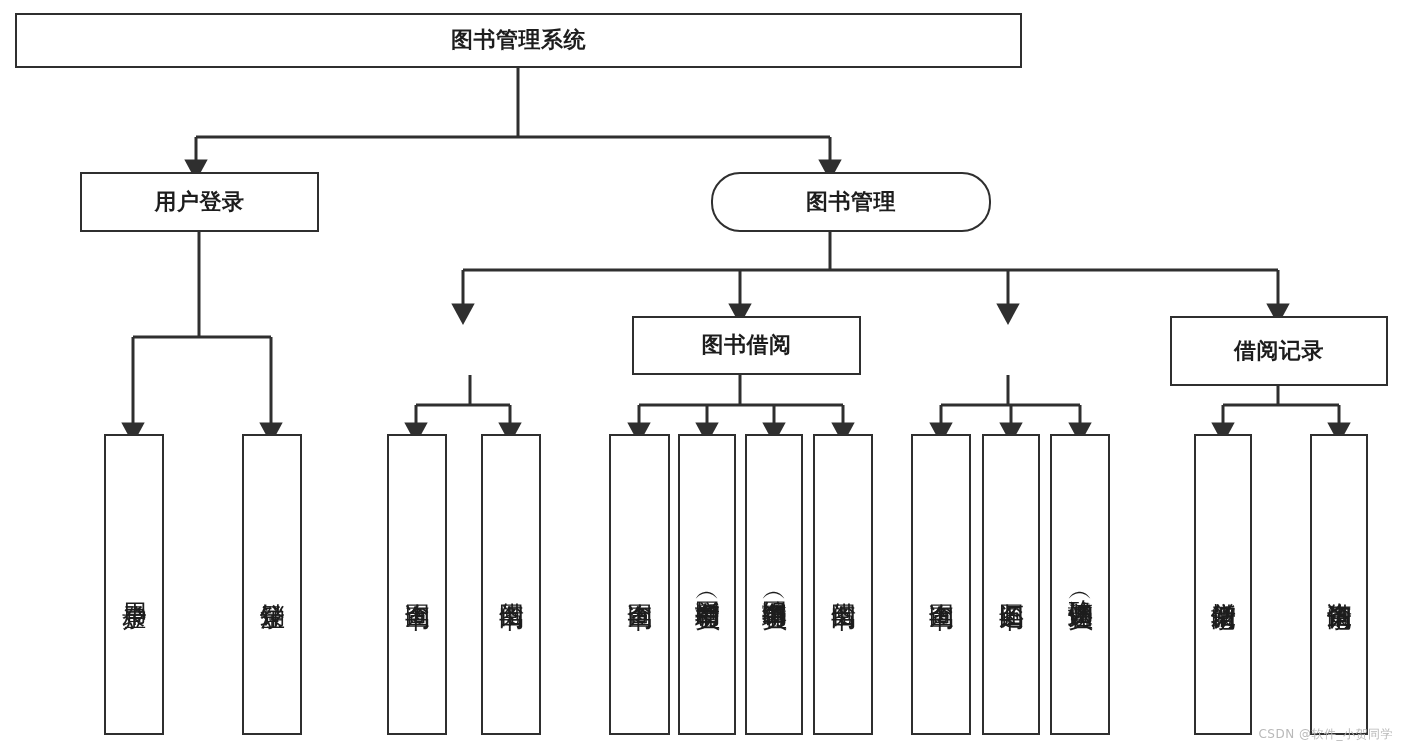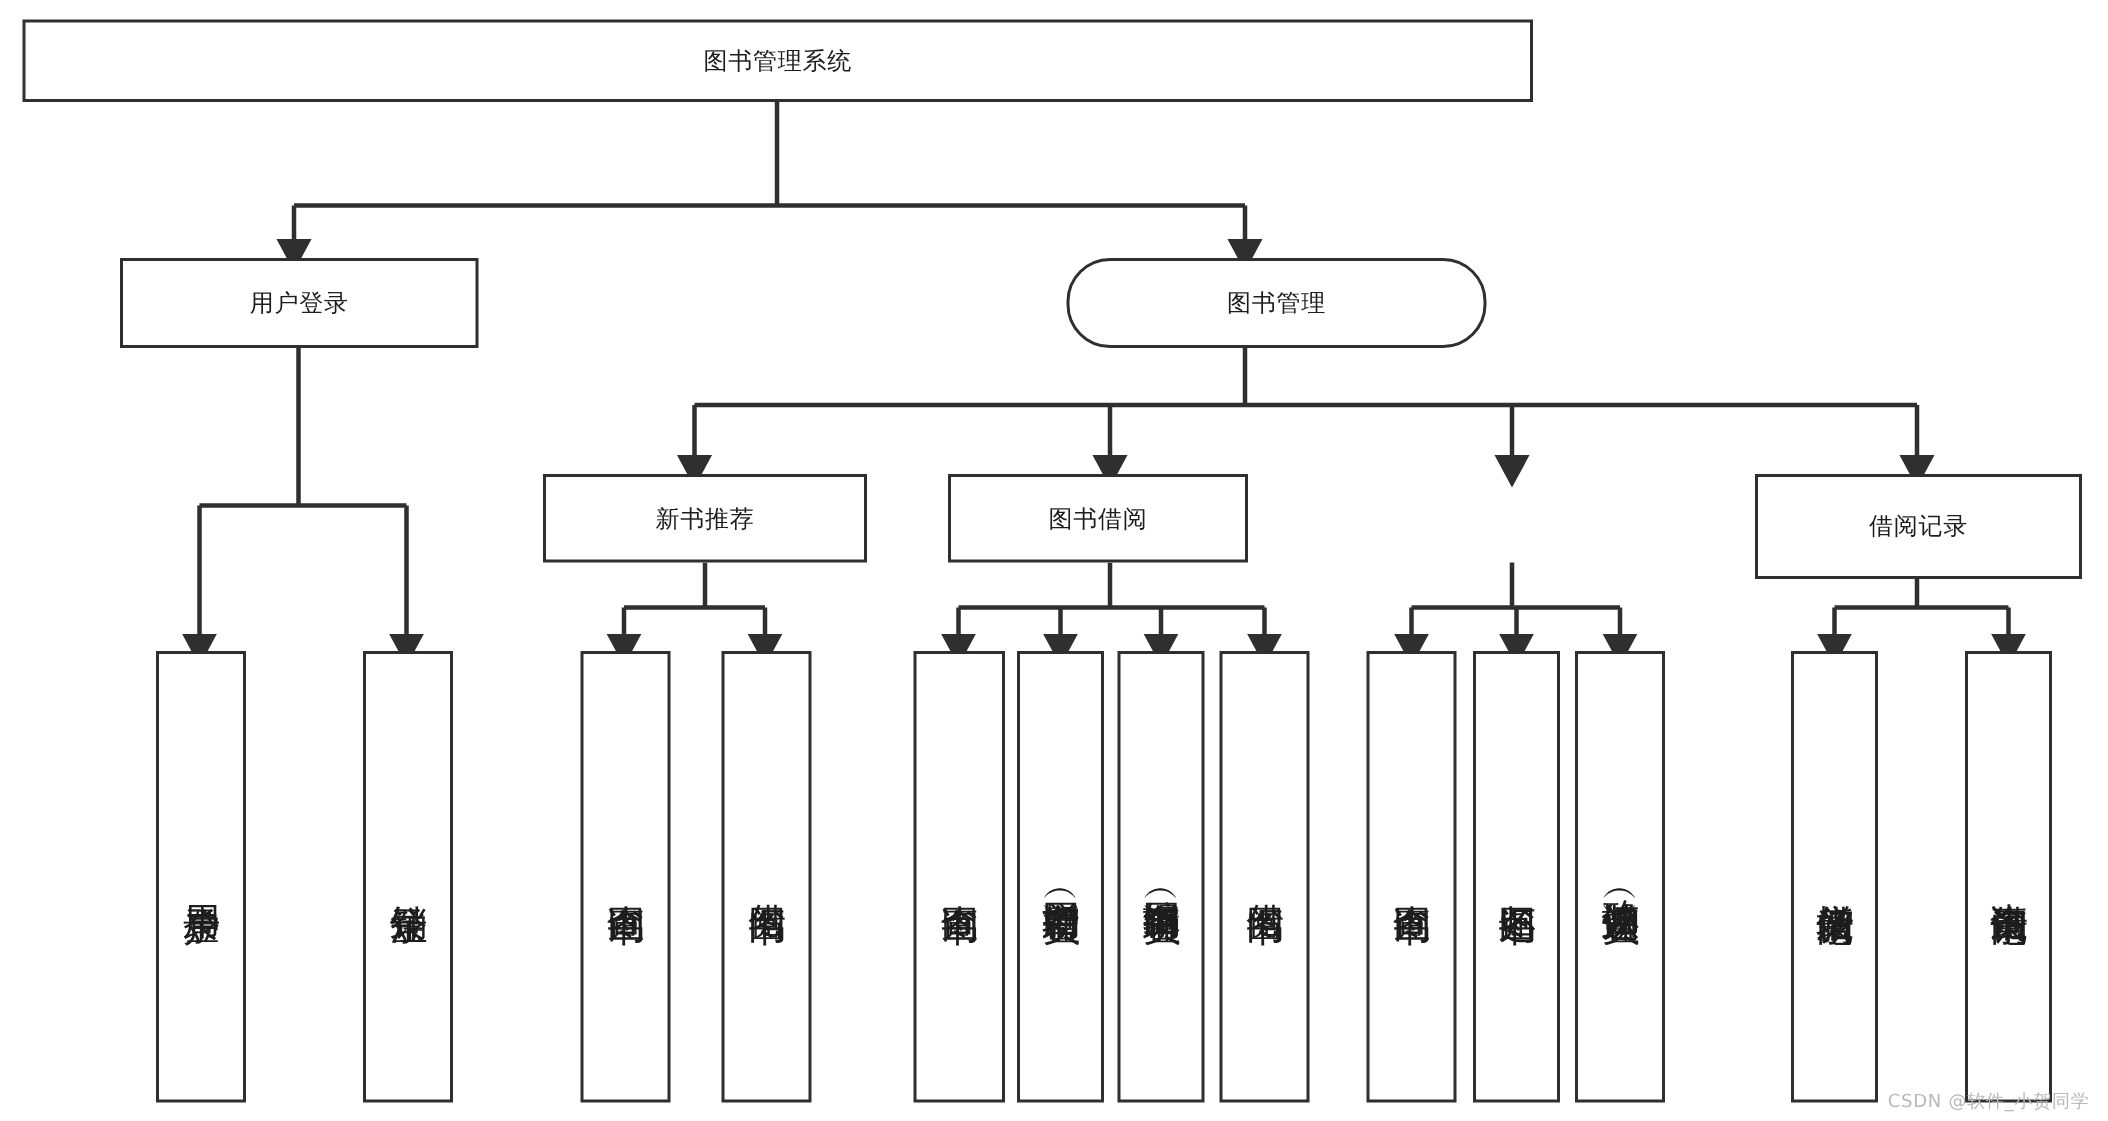--- a/index.html
+++ b/index.html
@@ -21,24 +21,25 @@
     position: absolute;
     box-sizing: border-box;
     border: 2.5px solid #2f2f2f;
     background: #ffffff;
     display: flex;
     align-items: center;
     justify-content: center;
     color: #1d1d1d;
   }
   .node .h-label {
-    font-size: 16px;
+    font-size: 22px;
     line-height: 1.1;
     letter-spacing: 0.5px;
     white-space: nowrap;
+    font-weight: bold;
   }
   .leaf {
     position: absolute;
     box-sizing: border-box;
     border: 2.5px solid #2f2f2f;
     background: #ffffff;
     display: flex;
     align-items: center;
     justify-content: center;
     color: #1d1d1d;
@@ -136,24 +137,21 @@
     <span class="h-label">图书管理系统</span>
   </div>
 
   <div class="node" style="left:80px; top:172px; width:239px; height:60px;">
     <span class="h-label">用户登录</span>
   </div>
   <div class="node" style="left:711px; top:172px; width:280px; height:60px;border-radius:29px;">
     <span class="h-label">图书管理</span>
   </div>
 
-  <div class="node" style="left:362px; top:316px; width:216px; height:59px;">
-    <span class="h-label">新书推荐</span>
-  </div>
-  <div class="node" style="left:632px; top:316px; width:200px; height:59px;">
+  <div class="node" style="left:632px; top:316px; width:229px; height:59px;">
     <span class="h-label">图书借阅</span>
   </div>
   <div class="node" style="left:1170px; top:316px; width:218px; height:70px;">
     <span class="h-label">借阅记录</span>
   </div>
 
   <div class="leaf" style="left:104px; top:434px; width:60px; height:301px;">
     <span class="v-label">用户登录</span>
   </div>
   <div class="leaf" style="left:242px; top:434px; width:60px; height:301px;">

